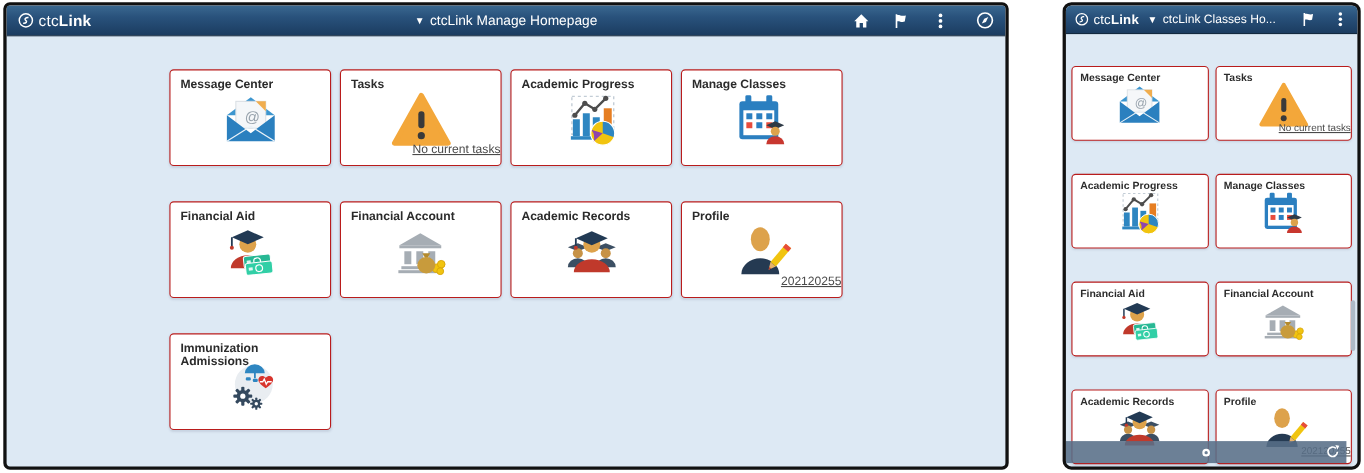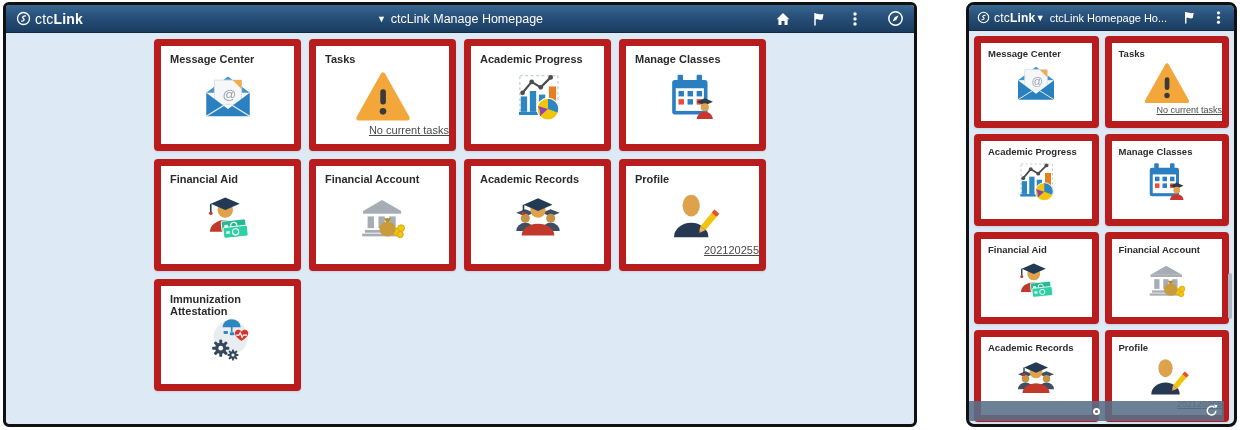--- a/index.html
+++ b/index.html
@@ -37,22 +37,22 @@
   
   .tile-grid { display:grid; }
   .desktop .tile-grid {
     width:612px; margin:6px auto 0 auto;
     grid-template-columns:repeat(4,147px); grid-auto-rows:112px; gap:8px;
   }
   .mobile .tile-grid {
     padding:5px; grid-template-columns:repeat(2,1fr); grid-auto-rows:92px; gap:6px;
   }
   .tile {
-    position:relative; background:#fff; border:7px solid #b91c1c; border-radius:4px;
-    box-shadow:0 1px 2px rgba(40,60,90,.12); cursor:pointer; overflow:hidden;
+    position:relative; background:#fff; border:1px solid #b91c1c; border-radius:4px;
+    box-shadow:0 1px 2px rgba(40,60,90,.12); cursor:pointer; overflow:hidden;margin-top:24px;
   }
   .tile-label {
     position:absolute; top:7px; left:9px; right:6px;
     font-size:11px; font-weight:700; color:#2b2b2b; line-height:1.1;
   }
   .mobile .tile-label { font-size:9.5px; top:6px; left:7px; }
   .tile-icon {
     position:absolute; left:50%; top:50%; transform:translate(-50%,-46%);
     width:58px; height:58px;
   }
@@ -363,40 +363,40 @@
     <div class="tile-label">Profile</div>
     <svg class="tile-icon">
           <use href="#sym-profile"></use>
         </svg>
     <div class="tile-status">202120255</div>
   </div>
 
 
 
   <div class="tile">
-    <div class="tile-label">Immunization Attestation</div>
+    <div class="tile-label">Immunization Admissions</div>
     <svg class="tile-icon">
           <use href="#sym-immunization"></use>
         </svg>
     <div class="tile-status"></div>
   </div>
 </main>
 </div>
 
 <div class="device mobile">
   <header class="ps-header">
     <div class="logo">
       <svg width="13" height="13">
           <use href="#sym-ctclogo"></use>
         </svg>
       <span class="logo-text" style="font-size:12px"><span class="pre">ctc</span><span class="bold">Link</span></span>
     </div>
     <div class="hdr-title">
       <span class="hdr-arrow">▼</span>
-      <span>ctcLink Homepage Ho...</span>
+      <span>ctcLink Classes Ho...</span>
     </div>
     <div class="hdr-icons">
       <svg width="15" height="15">
           <use href="#sym-flag"></use>
         </svg>
       <svg width="15" height="15">
           <use href="#sym-kebab"></use>
         </svg>
     </div>
   </header>

